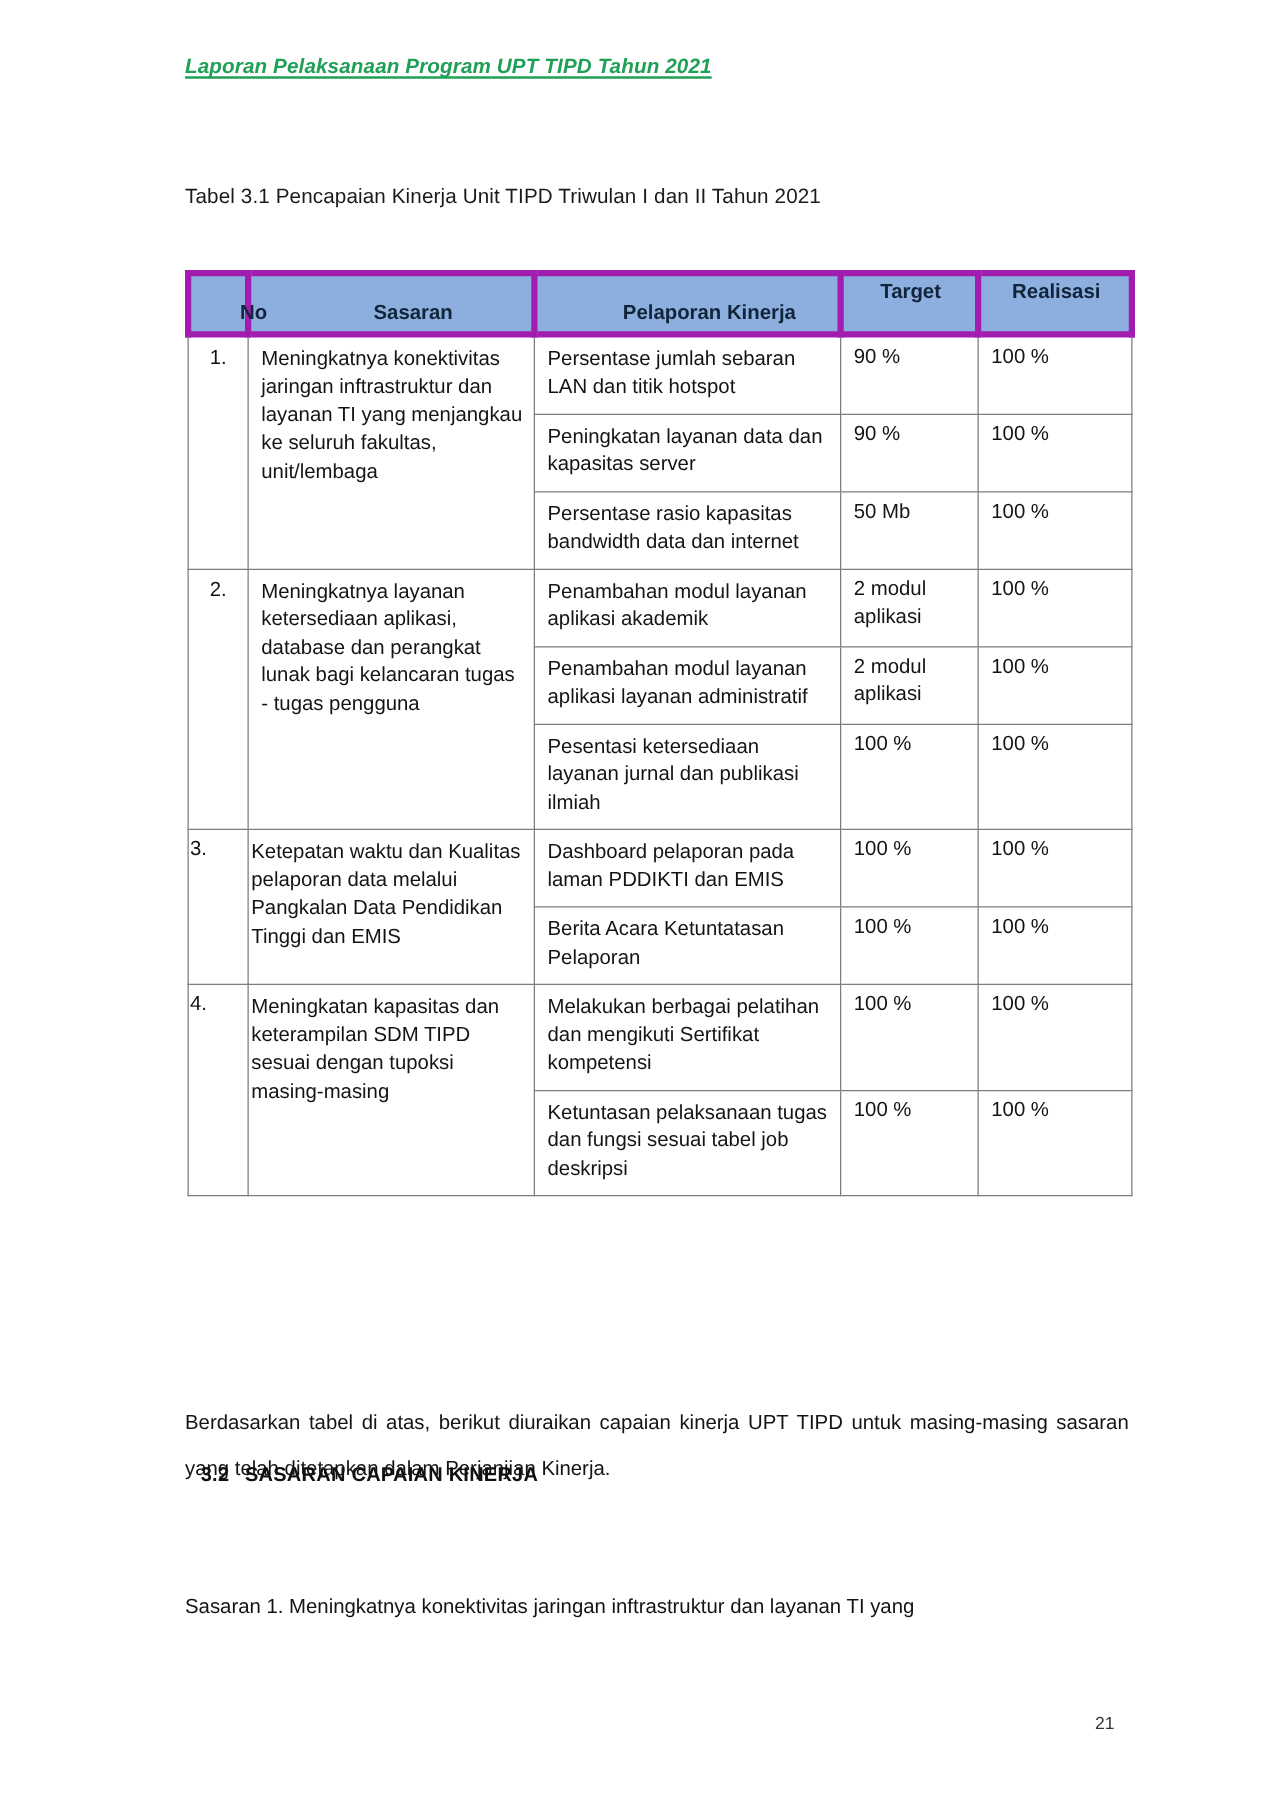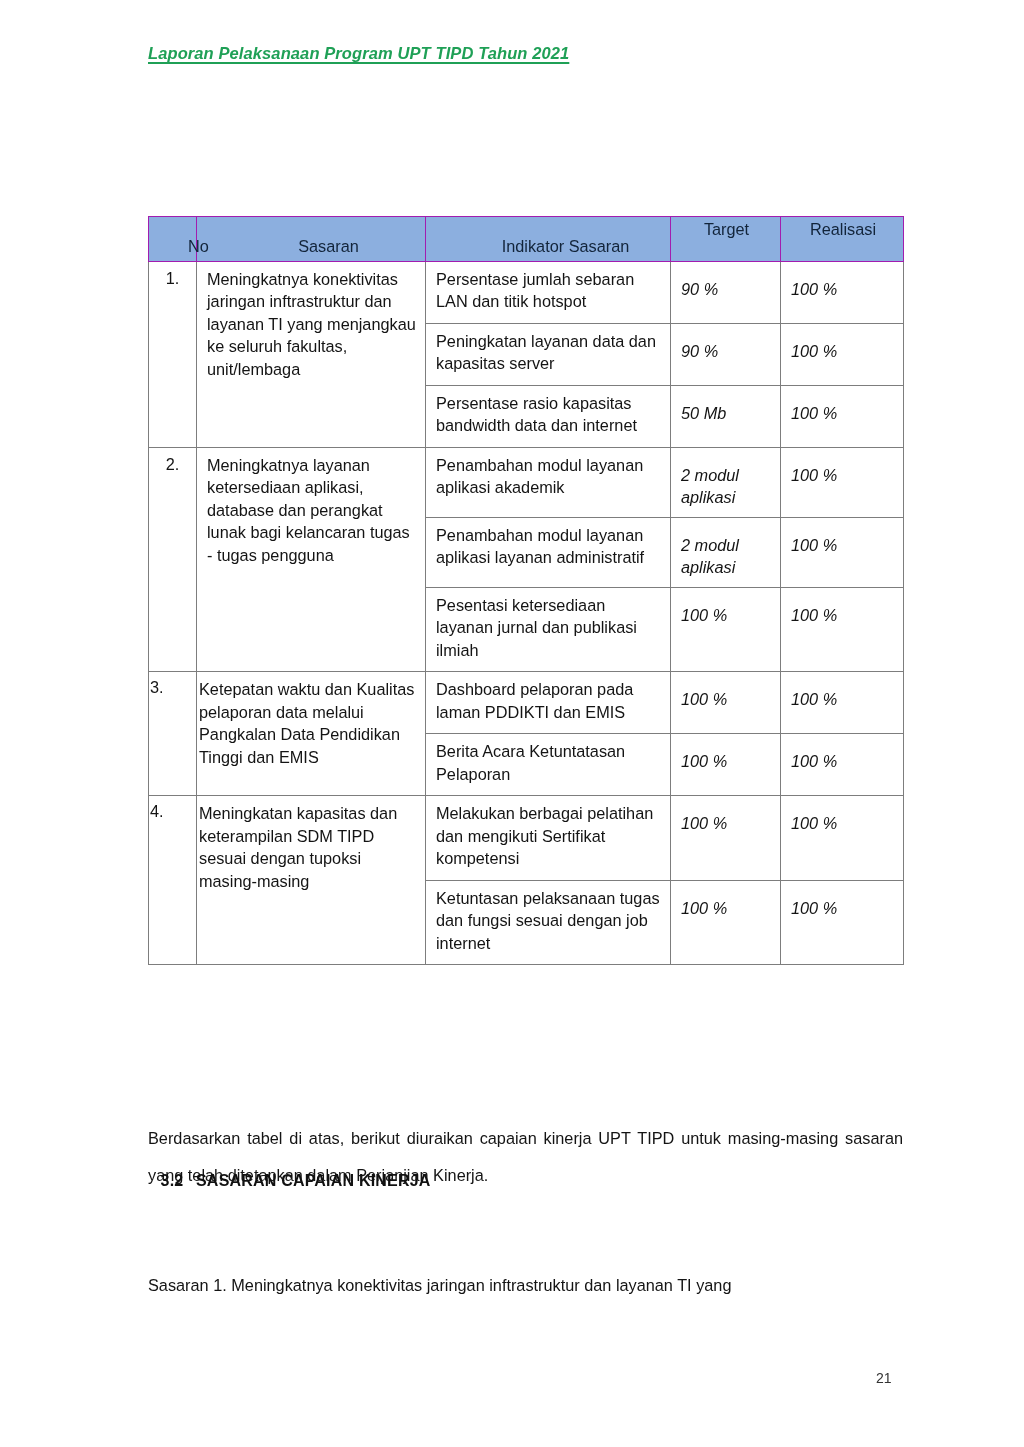--- a/index.html
+++ b/index.html
@@ -69,22 +69,22 @@
 
   .perf-table td, .perf-table th {
     vertical-align: top;
     border: 1px solid #7d7d7d;
     padding: 0;
   }
 
   
   .perf-table thead th {
     background: #8cafdf;
-    border: 1px solid #a21caf;
-    font-weight: normal;
+    border: 5px solid #a21caf;
+    font-weight: bold;
     color: #12243a;
     height: 44px;
   }
   .th-inner {
     display: block;
     padding: 0 4px 0 6px;
   }
   .th-bottom { padding-top: 20px; padding-left: 39px; }
   .th-top    { padding-top: 3px; }
   .th-center { text-align: center; padding-top: 20px; }
@@ -96,21 +96,21 @@
 
   
   .cell-pad {
     display: block;
     padding: 6px 6px 10px 10px;
     line-height: 1.38;
   }
   .cell-pad.tight { padding-left: 2px; }
   .cell-pad.num   { text-align: center; padding: 5px 2px 8px 2px; }
   .cell-pad.numleft { text-align: left; padding: 4px 2px 8px 1px; }
-  .cell-pad.val   { padding: 16px 2px 8px 10px; font-style: italic; }
+  .cell-pad.val   { padding: 4px 2px 8px 10px; }
 
   .no-cell { text-align: center; }
   .no-cell.flush { text-align: left; }
 
   
   .body-para {
     position: absolute;
     left: 148px;
     width: 755px;
     font-size: 16.3px;
@@ -151,39 +151,40 @@
 </style>
 </head>
 <body>
 
 <div class="page">
 
   <div class="running-header">
     <span class="hdr-underline">Laporan Pelaksanaan Program UPT TIPD Tahun 2021</span>
   </div>
 
+  <div class="table-caption">Tabel 3.1 Pencapaian Kinerja Unit TIPD Triwulan I dan II Tahun 2021</div>
 
   <table class="perf-table">
     <colgroup>
       <col class="c-no">
         <col class="c-sas">
         <col class="c-ind">
         <col class="c-tgt">
         <col class="c-real">
     </colgroup>
     <thead>
       <tr>
         <th>
             <span class="th-inner th-bottom th-center">No</span>
           </th>
         <th>
             <span class="th-inner th-bottom">Sasaran</span>
           </th>
         <th>
-            <span class="th-inner th-bottom">Indikator Sasaran</span>
+            <span class="th-inner th-bottom">Pelaporan Kinerja</span>
           </th>
         <th>
             <span class="th-inner th-top">Target</span>
           </th>
         <th>
             <span class="th-inner th-top">Realisasi</span>
           </th>
       </tr>
     </thead>
     <tbody>
@@ -309,21 +310,21 @@
           </td>
         <td>
             <span class="cell-pad val">100 %</span>
           </td>
         <td>
             <span class="cell-pad val">100 %</span>
           </td>
       </tr>
       <tr>
         <td>
-            <span class="cell-pad">Ketuntasan pelaksanaan tugas dan fungsi sesuai dengan job internet</span>
+            <span class="cell-pad">Ketuntasan pelaksanaan tugas dan fungsi sesuai tabel job deskripsi</span>
           </td>
         <td>
             <span class="cell-pad val">100 %</span>
           </td>
         <td>
             <span class="cell-pad val">100 %</span>
           </td>
       </tr>
     </tbody>
   </table>

